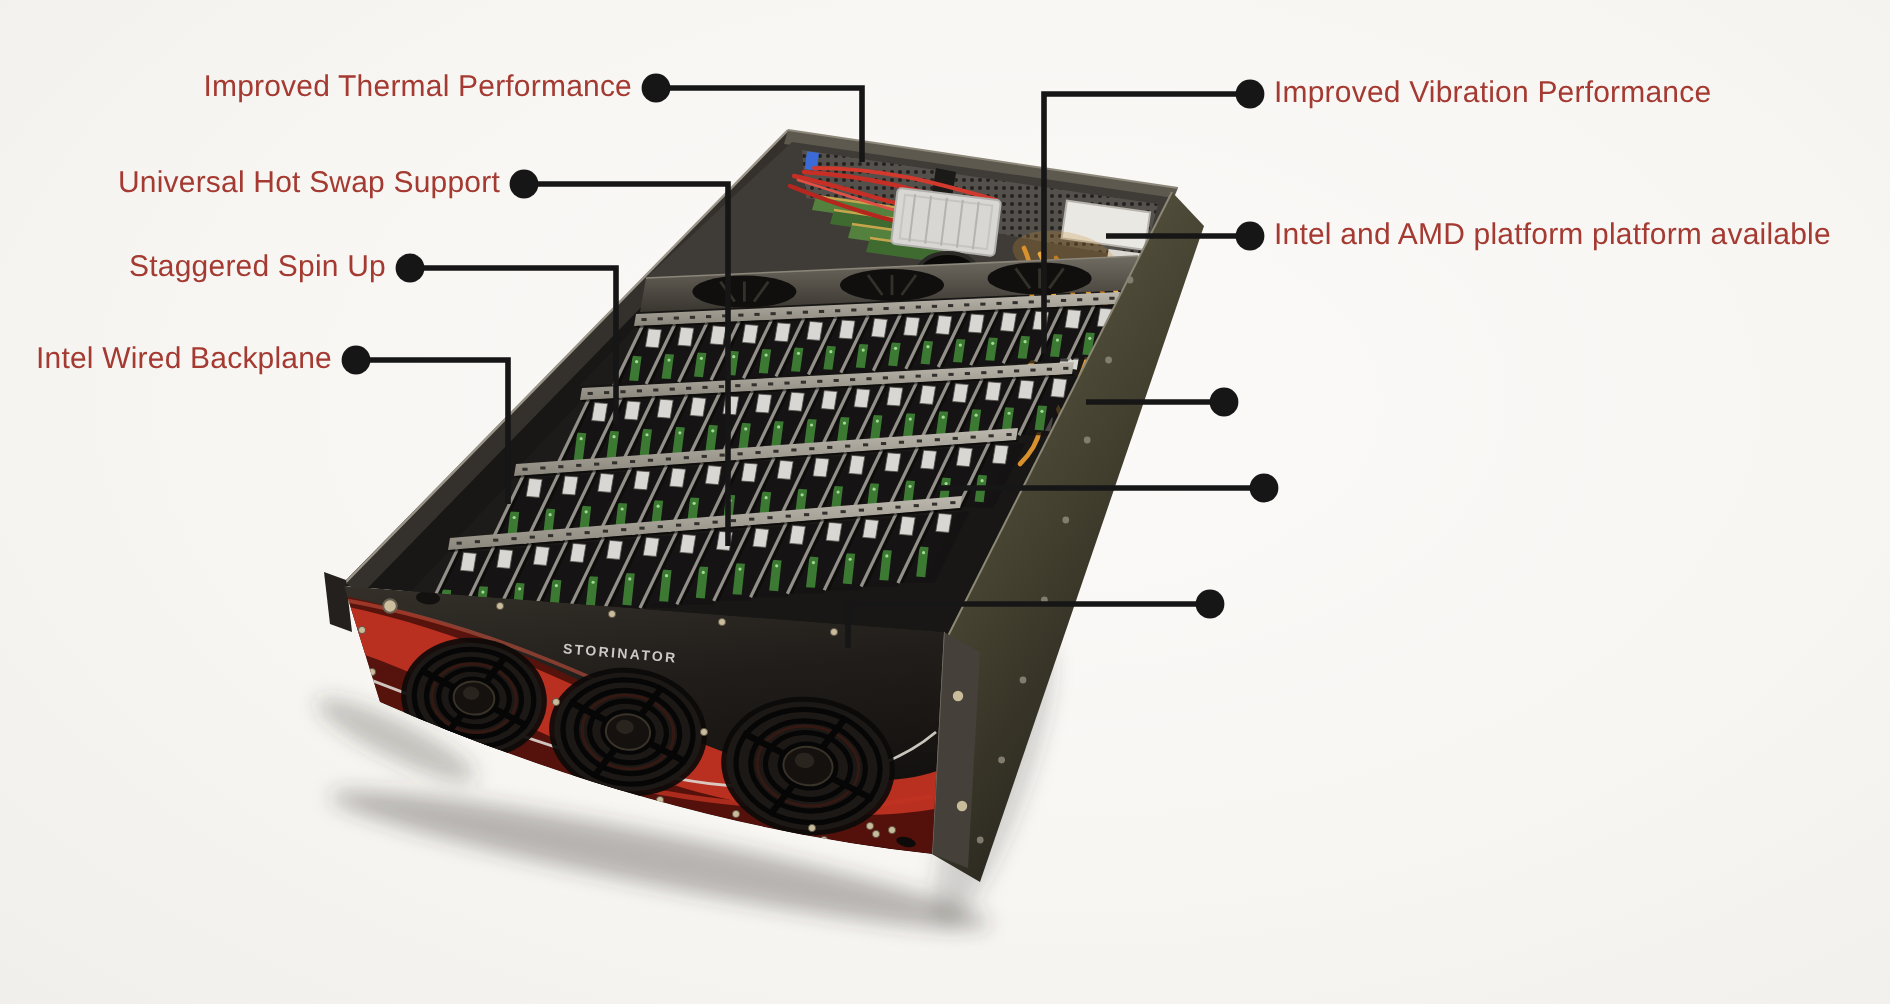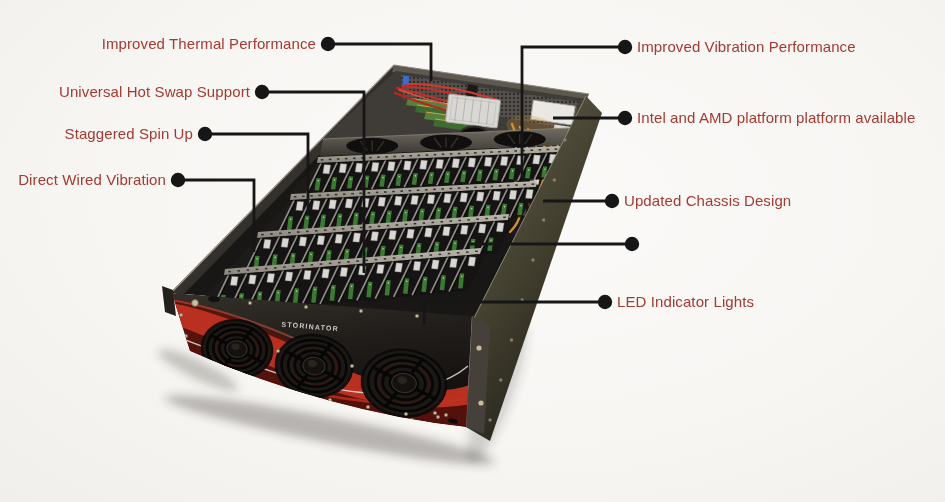--- a/index.html
+++ b/index.html
@@ -743,19 +743,17 @@
         <polyline points="632.0,244.0 469.0,244.0" fill="none" stroke="#171616" stroke-width="2.8"></polyline>
         <circle cx="632" cy="244" r="7.2" fill="#171616"></circle>
         <polyline points="605.0,302.0 424.0,302.0 424.0,324.0" fill="none" stroke="#171616" stroke-width="2.8"></polyline>
         <circle cx="605" cy="302" r="7.2" fill="#171616"></circle>
       </g>
   </svg>
 
   <div class="callout-label left-side" style="right:629px;top:34px">Improved Thermal Performance</div>
   <div class="callout-label left-side" style="right:695px;top:82px">Universal Hot Swap Support</div>
   <div class="callout-label left-side" style="right:752px;top:124px">Staggered Spin Up</div>
-  <div class="callout-label left-side" style="right:779px;top:170px">Direct Wired Vibration</div>
+  <div class="callout-label left-side" style="right:779px;top:170px">Intel Wired Backplane</div>
 
   <div class="callout-label right-side" style="left:637px;top:37px">Improved Vibration Performance</div>
   <div class="callout-label right-side" style="left:637px;top:108px">Intel and AMD platform platform available</div>
-  <div class="callout-label right-side" style="left:624px;top:191px">Updated Chassis Design</div>
-  <div class="callout-label right-side" style="left:617px;top:292px">LED Indicator Lights</div>
 </div>
 
 </body></html>

